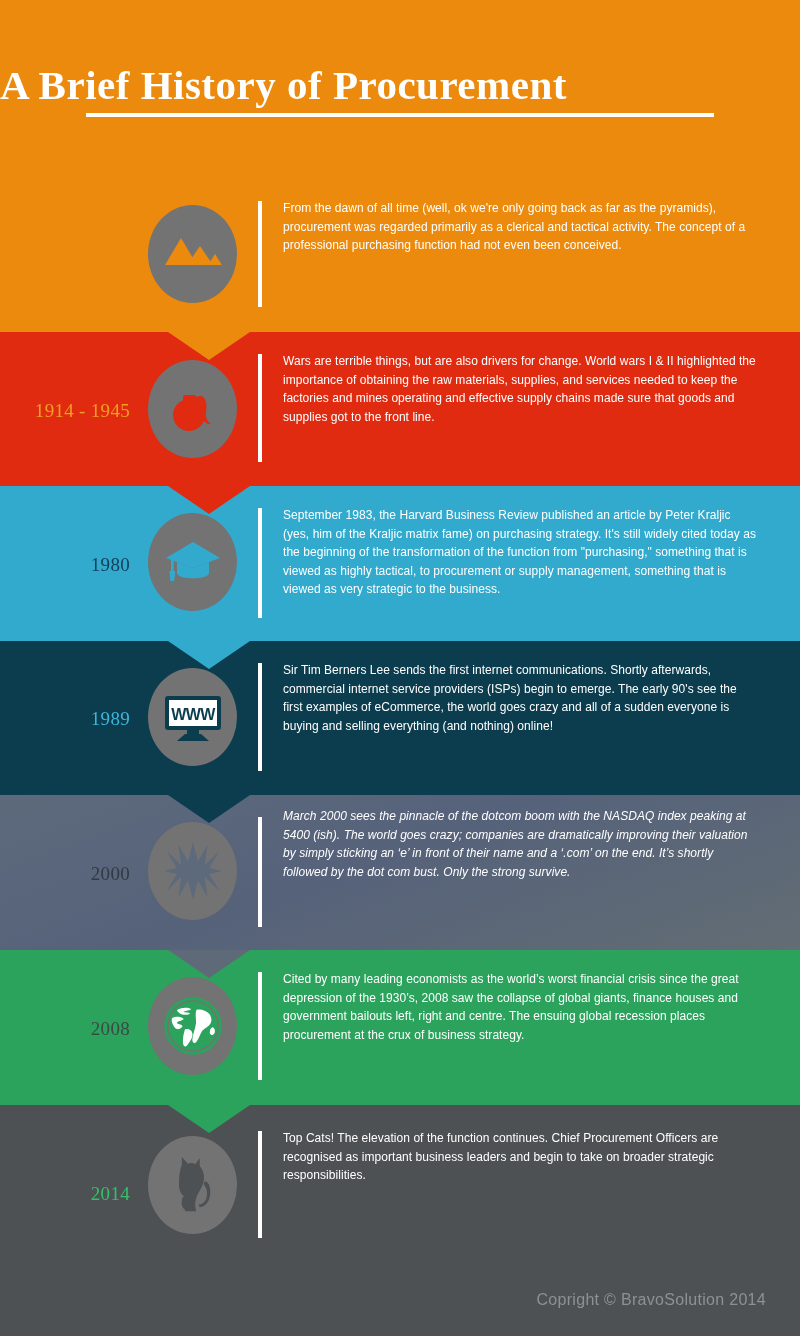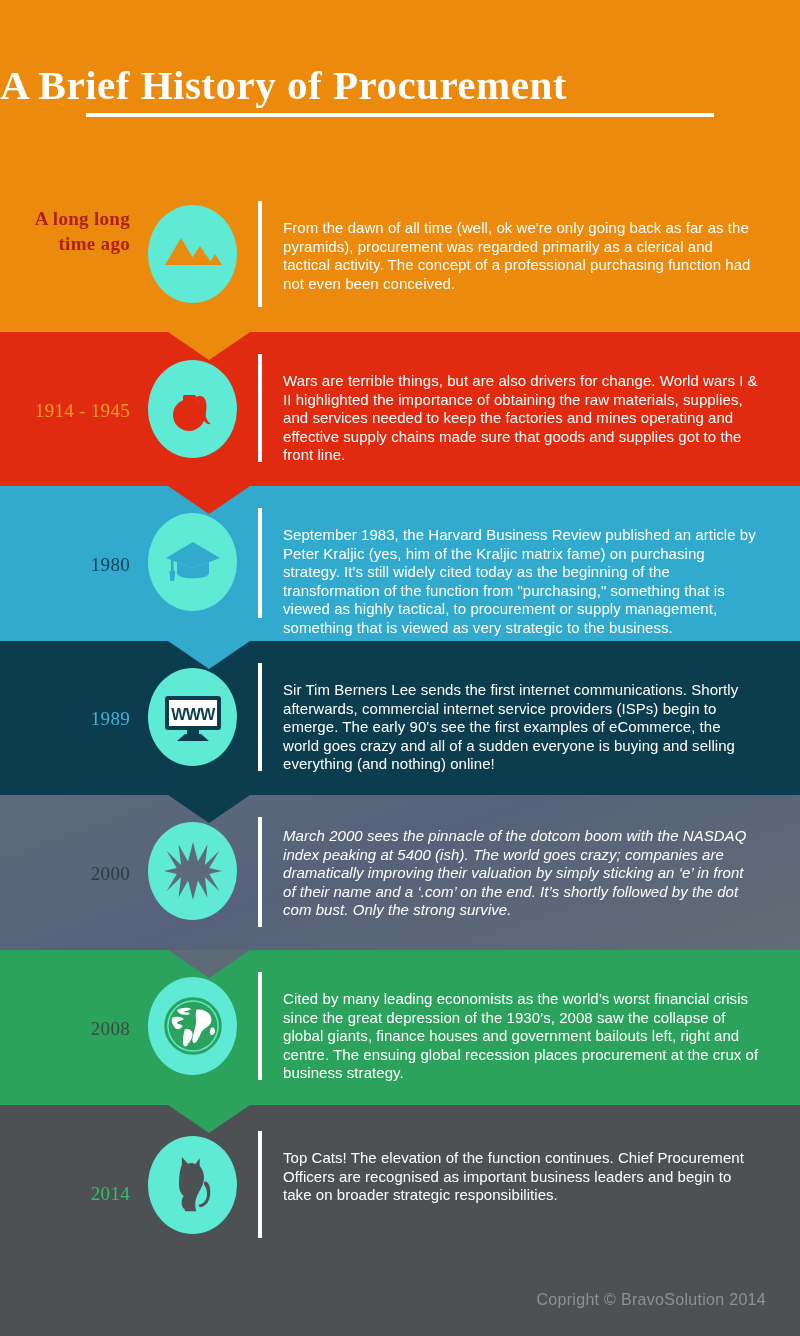--- a/index.html
+++ b/index.html
@@ -78,41 +78,40 @@
   .year.longago {
     font-weight: bold;
     font-size: 19px;
   }
   .badge {
     position: absolute;
     left: 148px;
     width: 89px;
     height: 98px;
     border-radius: 50%;
-    background: #5eead4;
+    background: #737373;
     display: flex;
     align-items: center;
     justify-content: center;
   }
   .badge svg { display: block; }
   .rule {
     position: absolute;
     left: 258px;
     width: 4px;
     background: #ffffff;
   }
   .body-text {
     position: absolute;
     left: 283px;
     width: 476px;
     color: #ffffff;
-    font-size: 15px;
+    font-size: 12px;
     line-height: 18.5px;
     letter-spacing: 0.05px;
-    margin-top: 20px;
   }
 
   
   #band-1 { top: 180px; height: 152px; background: #ec8a0d; }
   #band-1 .notch { border-top: 28px solid #ec8a0d; }
 
   #band-2 { top: 332px; height: 154px; background: #e02b11; }
   #band-2 .notch { border-top: 28px solid #e02b11; }
 
   #band-3 { top: 486px; height: 155px; background: #32aace; }
@@ -151,24 +150,20 @@
 <body>
 
 <div id="page">
 
   <div class="band" id="header">
     <div class="title">A Brief History of Procurement</div>
     <div class="title-underline"></div>
   </div>
 
   <div class="band" id="band-1">
-    <div class="year longago c-darkred" style="top:26px;">
-      <div>A long long</div>
-      <div>time ago</div>
-    </div>
     <div class="badge" style="top:25px;">
       <span>
         <svg width="58" height="40" viewBox="0 0 58 40" aria-hidden="true">
           <polygon points="17,4 33,31 1,31" fill="#ec8a0d"></polygon>
           <polygon points="36,12 49,31 23,31" fill="#ec8a0d"></polygon>
           <polygon points="51,20 58,31 44,31" fill="#ec8a0d"></polygon>
         </svg>
       </span>
     </div>
     <div class="rule" style="top:21px; height:106px;"></div>

